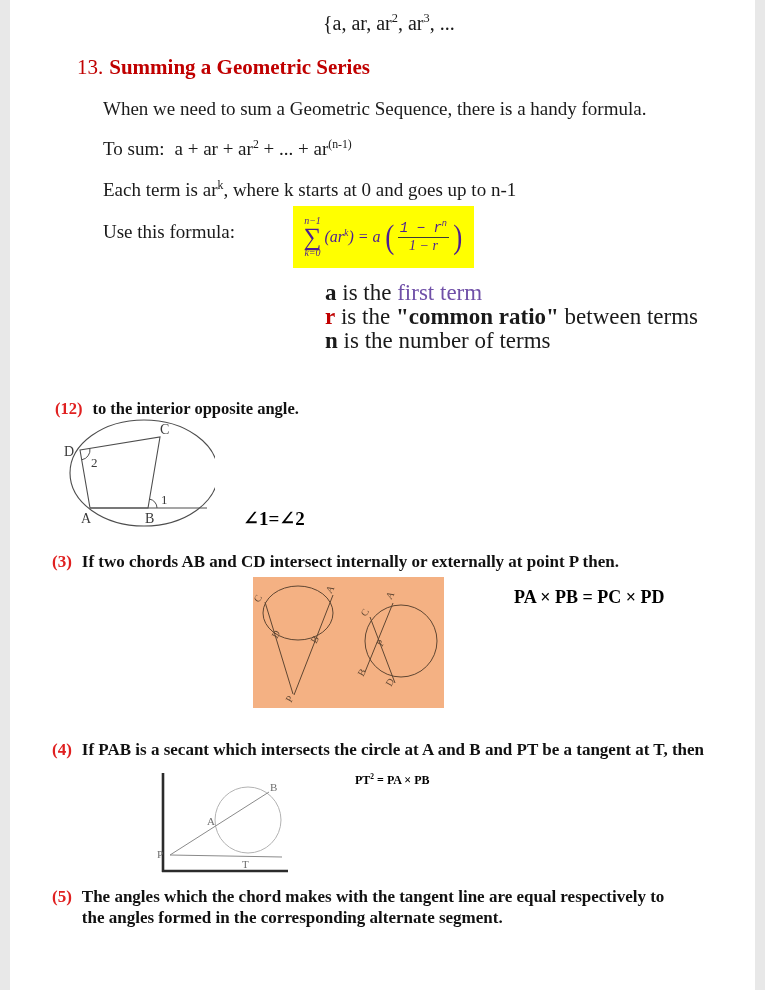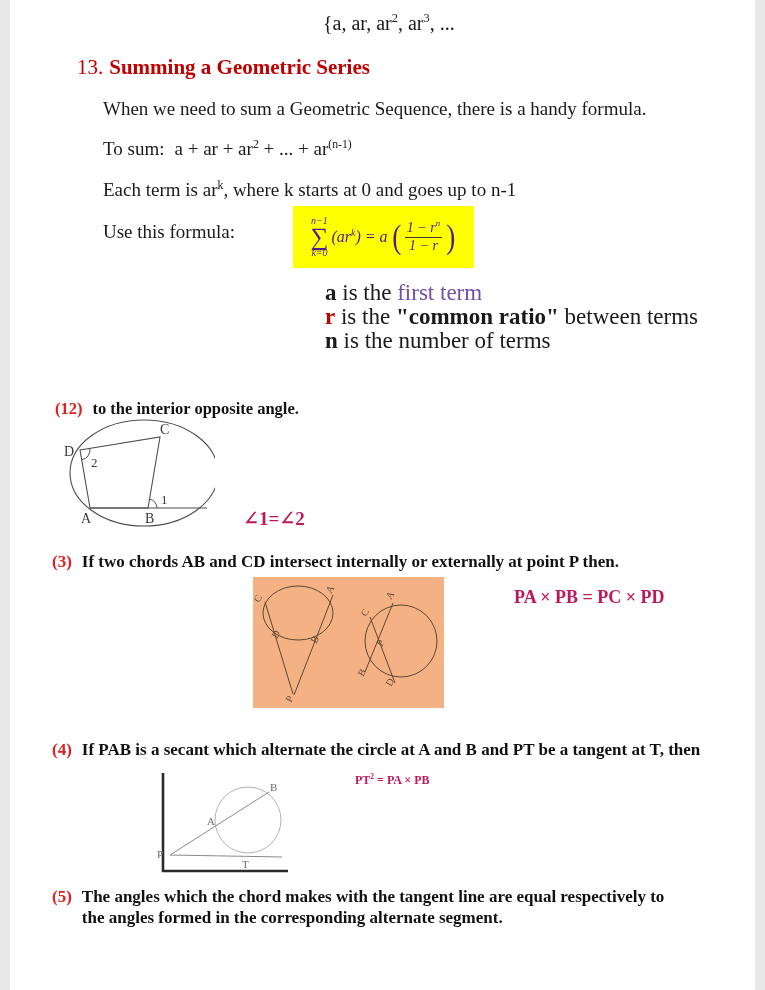--- a/index.html
+++ b/index.html
@@ -27,36 +27,36 @@
   .formula-box {
     left:283px; top:206px; width:181px; height:62px;
     background:var(--highlight_yellow,#ffff00);
     color:#4c1d95; display:flex; align-items:center; justify-content:center;
     gap:3px; font-style:italic; font-size:16px;
   }
   .sigma-col { display:flex; flex-direction:column; align-items:center; line-height:1; }
   .sig-lim { font-size:10px; }
   .sigma { font-size:25px; font-style:normal; line-height:0.9; }
   .frac { display:inline-flex; flex-direction:column; align-items:center; line-height:1.15; font-size:14px; }
-  .frac .fnum { border-bottom:1.2px solid #3a3a3a; padding:0 2px; }
+  .frac .fnum { border-bottom:1.2px solid #3a3a3a; padding:0 2px;font-family:Liberation Mono, monospace; }
   .big-paren { font-size:34px; font-style:normal; font-weight:400; line-height:1; transform:scaleX(0.8); }
 
   .legend { left:315px; top:281px; font-size:23px; line-height:24px; }
   .legend b { font-weight:bold; }
   .legend .purple { color:var(--purple,#7050a8); }
   .legend .red-var { color:var(--ratio_red,#c00000); }
 
   .stmt { display:flex; gap:10px; font-weight:bold; font-size:17px; line-height:1.24; color:#111; }
   .stmt .stmt-num { color:var(--number_red,#e02020); white-space:nowrap; }
   .stmt-12 { left:45px; top:371px; font-size:16.5px;margin-top:28px; }
   .stmt-3  { left:42px; top:551px; white-space:nowrap; }
   .stmt-4  { left:42px; top:739px; white-space:nowrap; }
   .stmt-5  { left:42px; top:886px; }
 
-  .equation { font-weight:bold; color:#be185d; }
+  .equation { font-weight:bold; color:#000000; }
   .eq-angles { left:233px; top:507px; font-size:19px; }
   .eq-chords { left:504px; top:587px; font-size:18px; }
   .eq-secant { left:345px; top:773px; font-size:12px; }
 
   .diagram svg { display:block; }
   svg text { font-family:"Liberation Serif","DejaVu Serif",serif; }
   .d-cyclic { left:40px; top:415px; }
   .d-chords { left:243px; top:577px; background:var(--orange_bg,#f4b183); }
   .d-secant { left:145px; top:763px; }
 </style>
@@ -154,21 +154,21 @@
       <text x="129" y="70" font-size="10" fill="#5f4632" transform="rotate(-60 129 70)">P</text>
       <text x="110" y="100" font-size="10" fill="#5f4632" transform="rotate(-60 110 100)">B</text>
       <text x="138" y="110" font-size="10" fill="#5f4632" transform="rotate(-60 138 110)">D</text>
     </svg>
   </div>
 
   <div class="abs equation eq-chords">PA × PB = PC × PD</div>
 
   <div class="abs stmt stmt-4">
     <span class="stmt-num">(4)</span>
-    <span>If PAB is a secant which alternate the circle at A and B and PT be a tangent at T, then</span>
+    <span>If PAB is a secant which intersects the circle at A and B and PT be a tangent at T, then</span>
   </div>
 
   <div class="abs diagram d-secant">
     <svg width="145" height="120" viewBox="0 0 145 120">
       <line x1="8" y1="10" x2="8" y2="109" stroke="#2b2b2b" stroke-width="2.6"></line>
       <line x1="7" y1="108" x2="133" y2="108" stroke="#2b2b2b" stroke-width="2.6"></line>
       <circle cx="93" cy="57" r="33" fill="none" stroke="#b3b3b3" stroke-width="1"></circle>
       <line x1="15" y1="92" x2="127" y2="94" stroke="#8a8a8a" stroke-width="1"></line>
       <line x1="15" y1="92" x2="114" y2="29" stroke="#8a8a8a" stroke-width="1"></line>
       <text x="2" y="95" font-size="11" fill="#6e6e6e">P</text>

